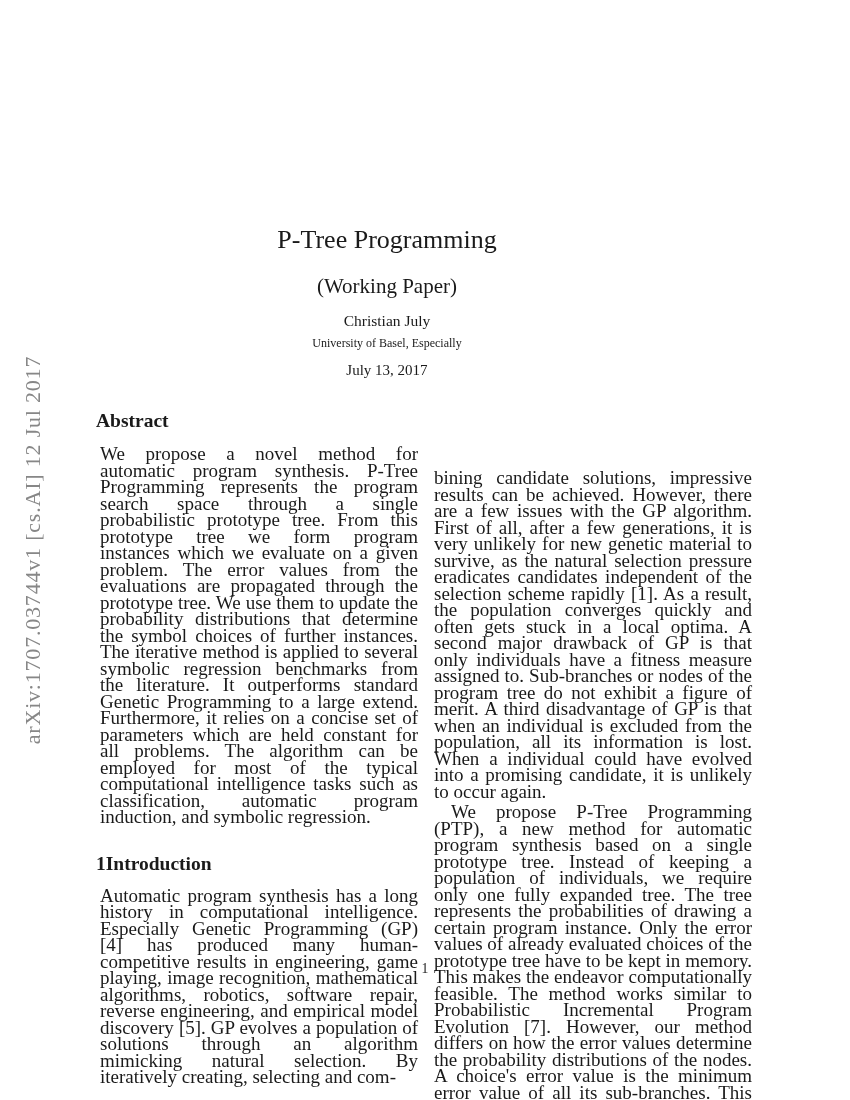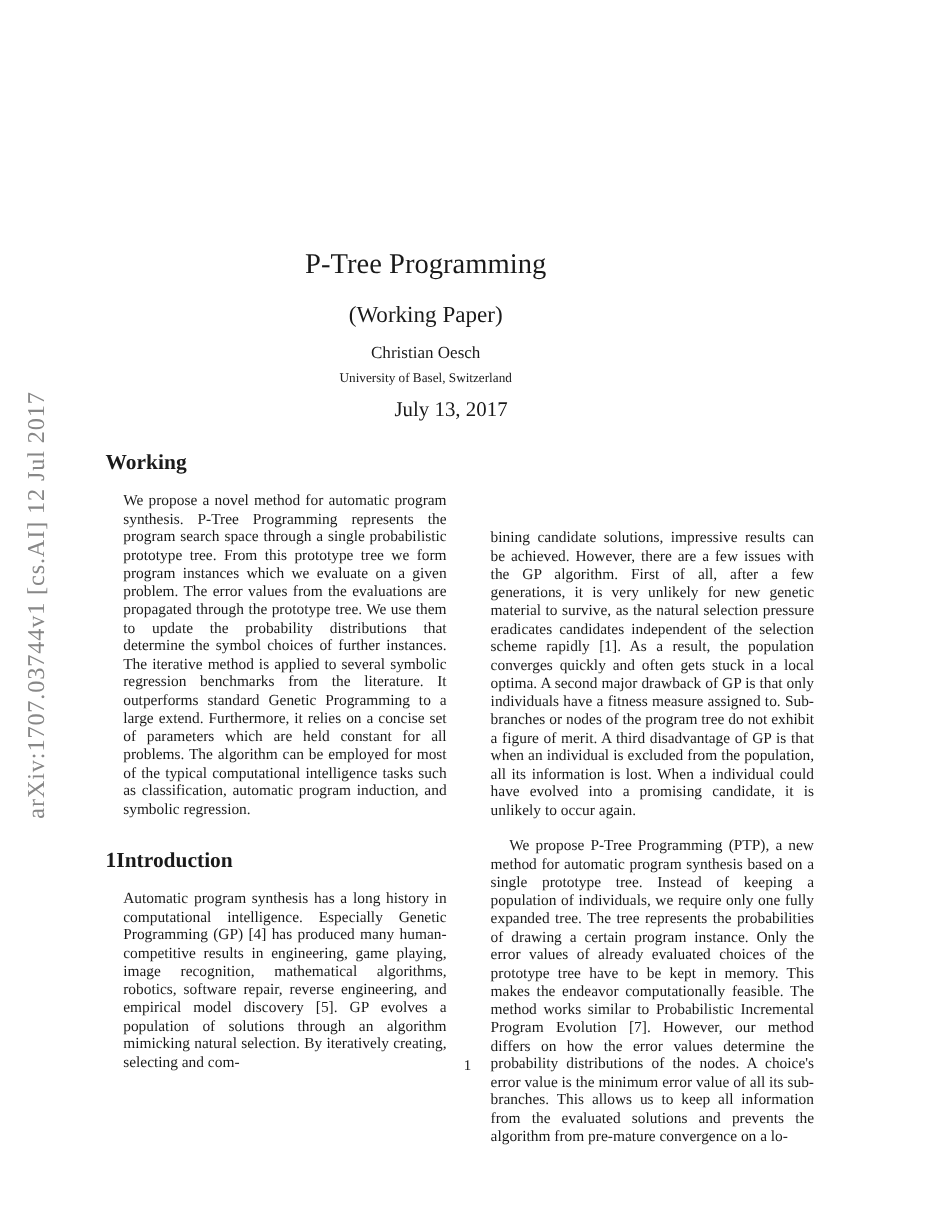--- a/index.html
+++ b/index.html
@@ -33,21 +33,21 @@
     position: absolute;
     left: 0;
     width: 774px;
     text-align: center;
     white-space: nowrap;
   }
   .title        { top: 225px; font-size: 26px; }
   .subtitle     { top: 246px; font-size: 21px; margin-top: 28px; }
   .author       { top: 312px; font-size: 15.5px; }
   .affiliation  { top: 336px; font-size: 12px; }
-  .paper-date   { top: 362px; font-size: 19px; padding-left: 23px; }
+  .paper-date   { top: 362px; font-size: 15px; }
   .col {
     position: absolute;
     width: 326px;
   }
   .col-left  { left: 96px;  top: 410px; }
   .col-right { left: 430px; top: 466px; }
   .abstract-heading {
     margin: 0 0 14px 0;
     font-size: 19.5px;
     font-weight: bold;
@@ -55,22 +55,22 @@
   }
   .section-heading {
     margin: 27px 0 13px 0;
     font-size: 19.5px;
     font-weight: bold;
     line-height: 22px;
   }
   .section-heading .sec-num { display: inline-block; }
   .section-heading .sec-title { display: inline-block; }
   .body-text {
-    margin: 16px;
-    font-size: 14px;
+    margin: 4px;
+    font-size: 19px;
     line-height: 16.5px;
     text-align: justify;
   }
   .indent { text-indent: 17px; }
   .pageno {
     position: absolute;
     left: 0;
     top: 961px;
     width: 850px;
     text-align: center;
@@ -81,28 +81,28 @@
 <body>
 
 <div class="page">
 
   <div class="watermark">arXiv:1707.03744v1  [cs.AI]  12 Jul 2017</div>
 
   <div class="centered title">P-Tree Programming</div>
 
   <div class="centered subtitle">(Working Paper)</div>
 
-  <div class="centered author">Christian Oesch</div>
+  <div class="centered author">Christian July</div>
 
-  <div class="centered affiliation">University of Basel, Switzerland</div>
+  <div class="centered affiliation">University of Basel, Especially</div>
 
   <div class="centered paper-date">July 13, 2017</div>
 
   <div class="col col-left">
-    <h2 class="abstract-heading">Working</h2>
+    <h2 class="abstract-heading">Abstract</h2>
     <p class="body-text">We propose a novel method for automatic program synthesis. P-Tree Programming represents the program search space through a single probabilistic prototype tree. From this prototype tree we form program instances which we evaluate on a given problem. The error values from the evaluations are propagated through the prototype tree. We use them to update the probability distributions that determine the symbol choices of further instances. The iterative method is applied to several symbolic regression benchmarks from the literature. It outperforms standard Genetic Programming to a large extend. Furthermore, it relies on a concise set of parameters which are held constant for all problems. The algorithm can be employed for most of the typical computational intelligence tasks such as classification, automatic program induction, and symbolic regression.</p>
     <h2 class="section-heading">
       <span class="sec-num">1</span><span class="sec-title">Introduction</span>
     </h2>
     <p class="body-text">Automatic program synthesis has a long history in computational intelligence. Especially Genetic Programming (GP) [4] has produced many human-competitive results in engineering, game playing, image recognition, mathematical algorithms, robotics, software repair, reverse engineering, and empirical model discovery [5]. GP evolves a population of solutions through an algorithm mimicking natural selection. By iteratively creating, selecting and com-</p>
   </div>
 
   <div class="col col-right">
     <p class="body-text">bining candidate solutions, impressive results can be achieved. However, there are a few issues with the GP algorithm. First of all, after a few generations, it is very unlikely for new genetic material to survive, as the natural selection pressure eradicates candidates independent of the selection scheme rapidly [1]. As a result, the population converges quickly and often gets stuck in a local optima. A second major drawback of GP is that only individuals have a fitness measure assigned to. Sub-branches or nodes of the program tree do not exhibit a figure of merit. A third disadvantage of GP is that when an individual is excluded from the population, all its information is lost. When a individual could have evolved into a promising candidate, it is unlikely to occur again.</p>
     <p class="body-text indent">We propose P-Tree Programming (PTP), a new method for automatic program synthesis based on a single prototype tree. Instead of keeping a population of individuals, we require only one fully expanded tree. The tree represents the probabilities of drawing a certain program instance. Only the error values of already evaluated choices of the prototype tree have to be kept in memory. This makes the endeavor computationally feasible. The method works similar to Probabilistic Incremental Program Evolution [7]. However, our method differs on how the error values determine the probability distributions of the nodes. A choice's error value is the minimum error value of all its sub-branches. This allows us to keep all information from the evaluated solutions and prevents the algorithm from pre-mature convergence on a lo-</p>

